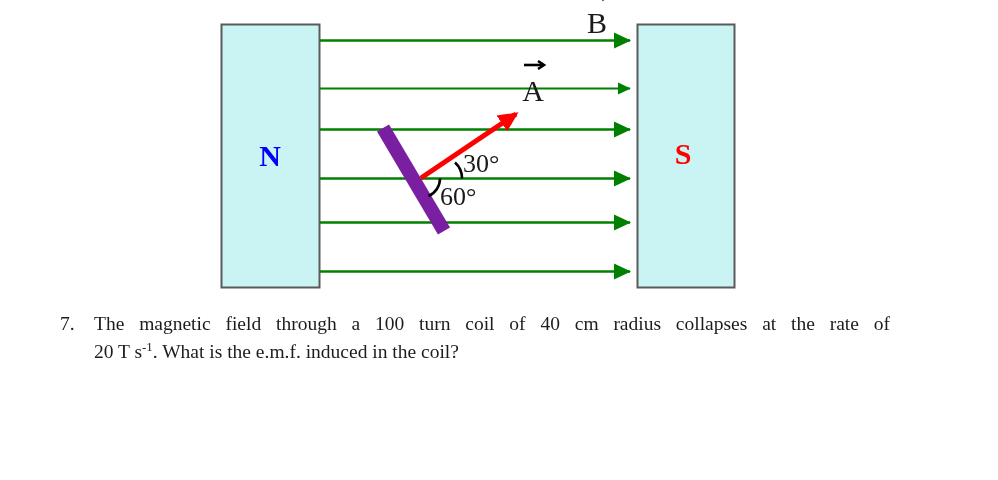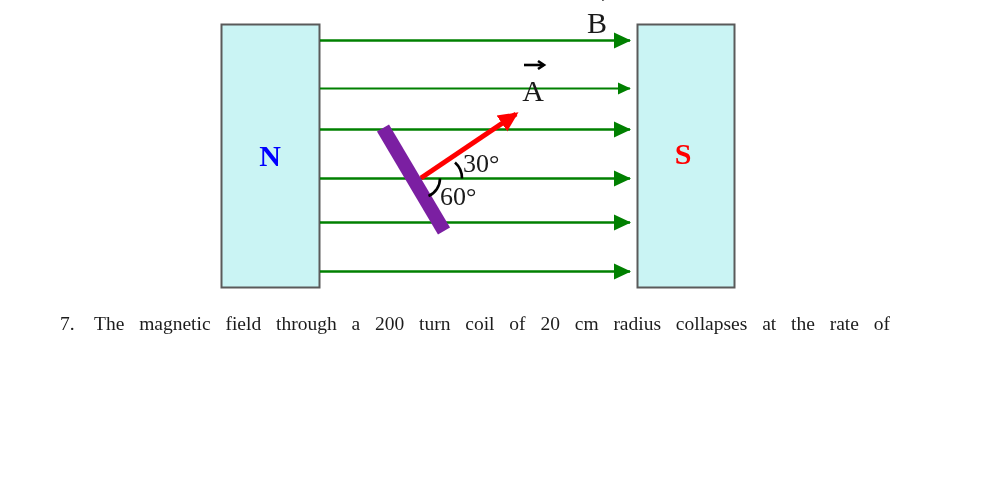--- a/index.html
+++ b/index.html
@@ -144,16 +144,17 @@
 
     <text x="463" y="172" class="angle-label" text-anchor="start">30°</text>
     <text x="440" y="205" class="angle-label" text-anchor="start">60°</text>
   </svg>
 </div>
 
 <div id="question">
   <div class="qrow">
     <span class="qnum">7.</span>
     <span class="qbody">
-      <span class="line1">The magnetic field through a 200 turn coil of  20 cm radius collapses at the rate of</span>
+      <span class="line1">The magnetic field through a 100 turn coil of  40 cm radius collapses at the rate of</span>
+      <span class="line2"><span>20 T s</span><sup>-1</sup><span>. What is the e.m.f. induced in the coil?</span></span>
     </span>
   </div>
 </div>
 
 </body></html>

